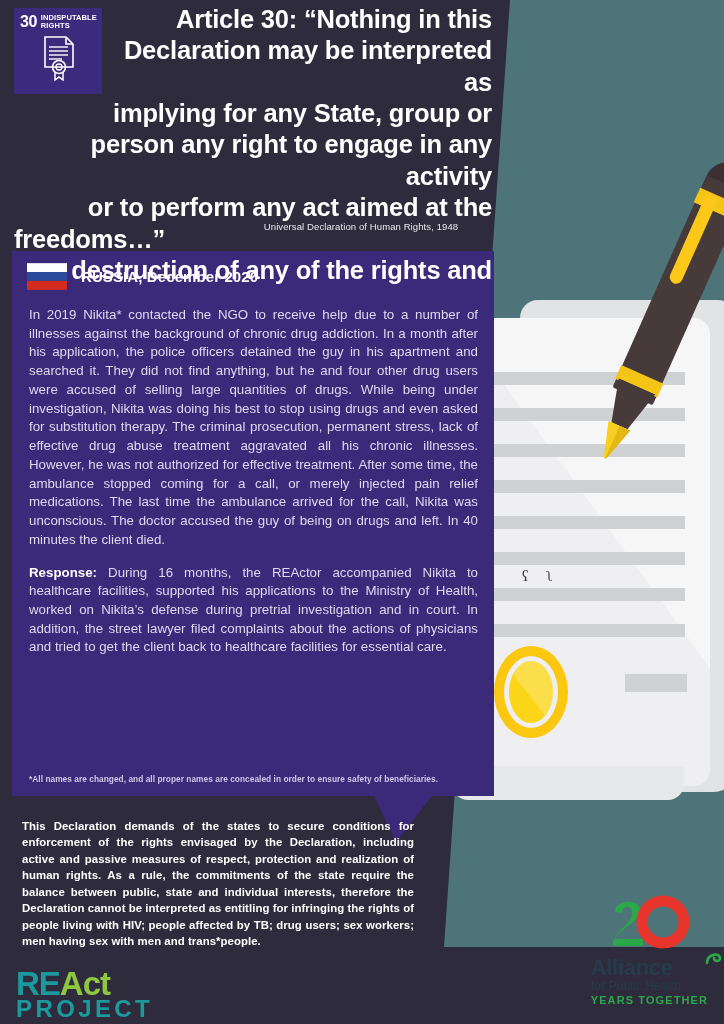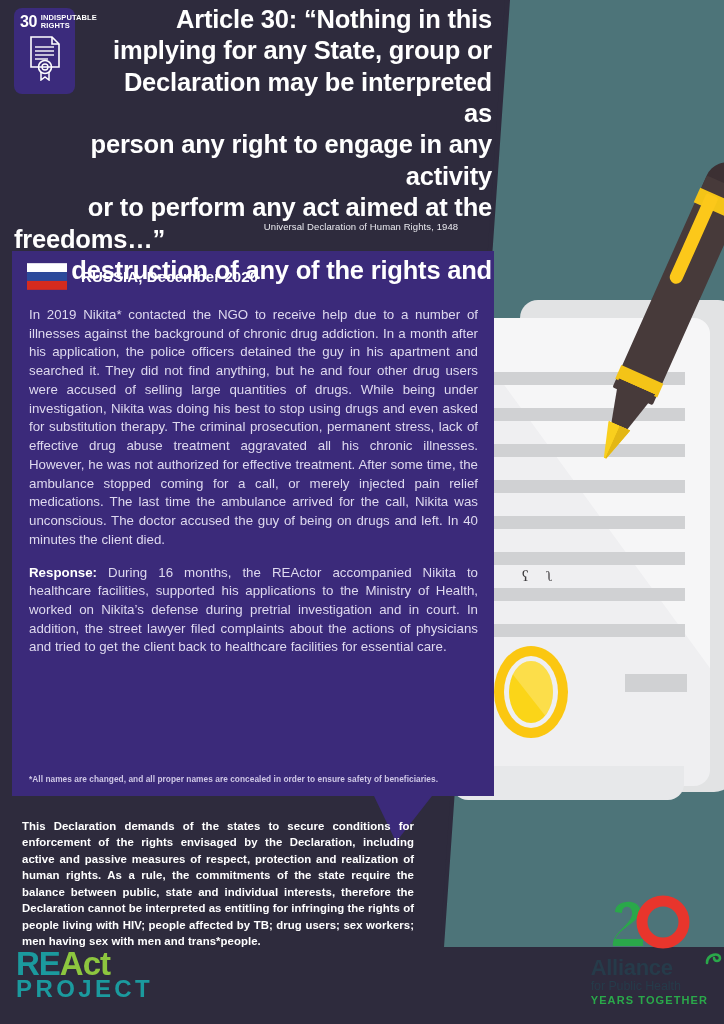--- a/index.html
+++ b/index.html
@@ -203,25 +203,24 @@
     left: 22px; top: 286px;
     width: 12px; height: 36px;
     background: #e3b714;
     clip-path: polygon(0 0, 100% 0, 10% 100%, 0 100%);
   }
 
   
   .sdg-badge {
     position: absolute;
     left: 14px; top: 8px;
-    width: 61px; height: 86px;
+    width: 88px; height: 86px;
     background: #3b2b7c;
     z-index: 20;
     padding: 6px 5px 0 6px;
-    border-radius: 8px;
   }
   .sdg-top { display: flex; align-items: flex-start; gap: 4px; }
   .sdg-num {
     font-size: 16px;
     font-weight: bold;
     color: #ffffff;
     line-height: 1;
     letter-spacing: -0.5px;
   }
   .sdg-words {
@@ -325,21 +324,21 @@
     font-weight: bold;
     line-height: 1.44;
     text-align: justify;
     z-index: 14;
     letter-spacing: 0.05px;
   }
 
   
   .react-logo {
     position: absolute;
-    left: 16px; bottom: 24px;
+    left: 16px; bottom: 4px;
     z-index: 20;
     line-height: 0.86;
     margin-top: 48px;
   }
   .rl-row1 {
     font-size: 33px;
     font-weight: bold;
     letter-spacing: -1px;
   }
   .rl-re { color: #1b9a9e; }
@@ -420,22 +419,22 @@
     <div class="pen-ring-top"></div>
     <div class="pen-clip"></div>
     <div class="pen-ring-low"></div>
     <div class="pen-grip"></div>
     <div class="pen-nib"></div>
     <div class="pen-nib-shade"></div>
   </div>
 
   <h1 class="headline">
     <span class="hl-line hl-indent-1">Article 30: “Nothing in this</span>
+    <span class="hl-line hl-indent-1">Declaration may be interpreted as</span>
     <span class="hl-line hl-indent-1">implying for any State, group or</span>
-    <span class="hl-line hl-indent-1">Declaration may be interpreted as</span>
     <span class="hl-line">person any right to engage in any activity</span>
     <span class="hl-line">or to perform any act aimed at the</span>
     <span class="hl-line" style="text-align:left">freedoms…”</span>
     <span class="hl-line">destruction of any of the rights and</span>
   </h1>
 
   <div class="attribution">Universal Declaration of Human Rights, 1948</div>
 
   <div class="sdg-badge">
     <div class="sdg-top">

